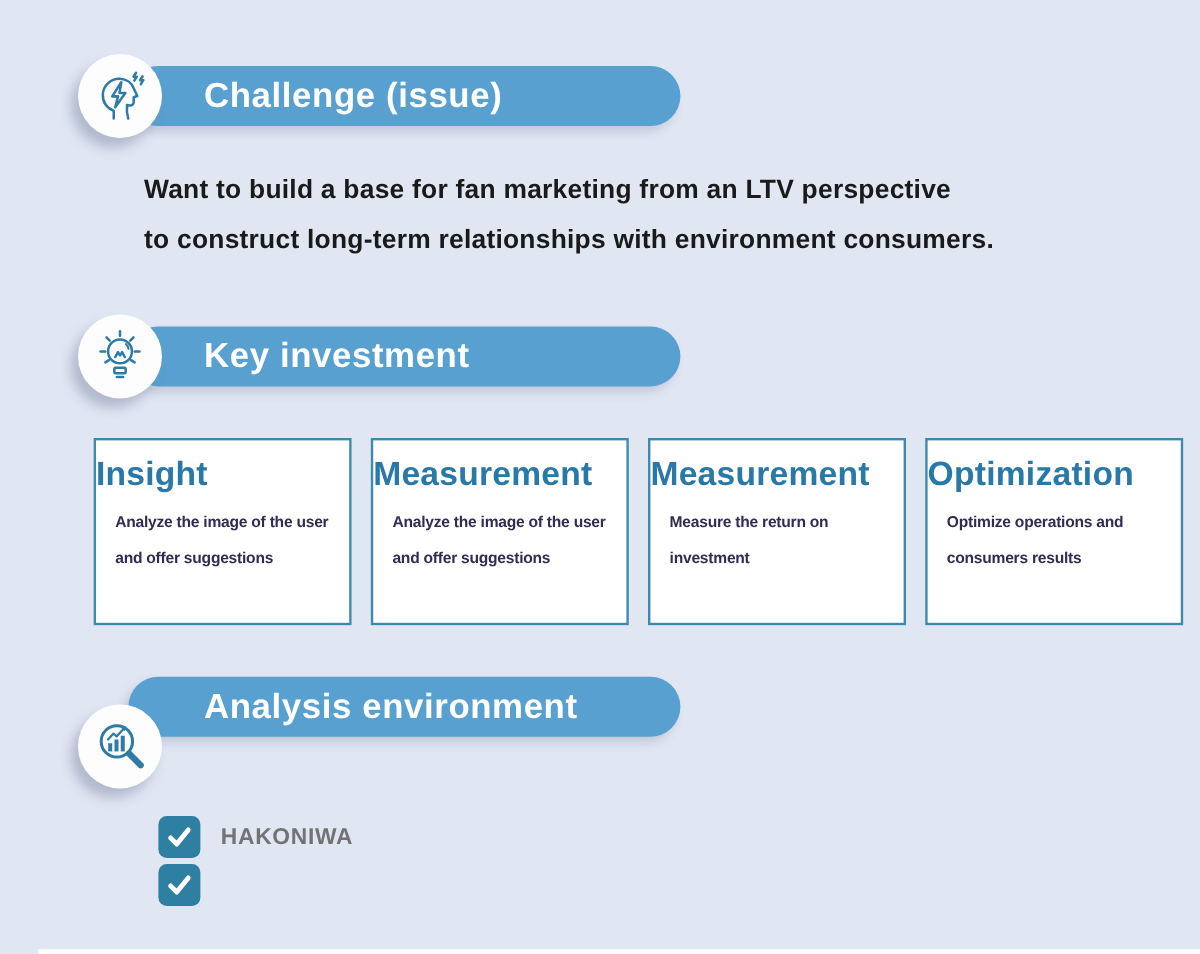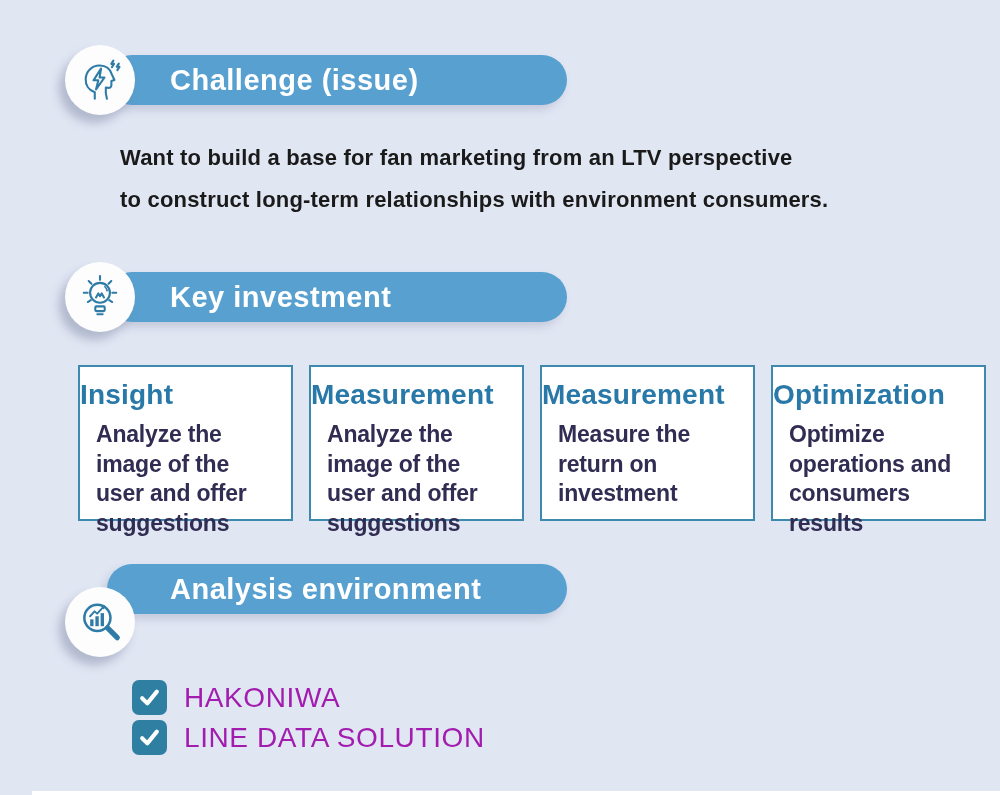--- a/index.html
+++ b/index.html
@@ -87,21 +87,21 @@
   .card-title{
     margin-top:12px;
     text-align:left;
     font-size:28px;
     font-weight:700;
     color:var(--card-title);
     letter-spacing:0.2px;
   }
   .card-body{
     margin:9px 12px 0 16px;
-    font-size:23px;
+    font-size:13px;
     font-weight:700;
     color:var(--card-text);
     line-height:29.5px;
     letter-spacing:-0.2px;
   }
 
   
   .checklist{
     position:absolute;
     left:100px;
@@ -118,23 +118,23 @@
     height:35px;
     border-radius:7px;
     background:var(--checkbox-fill);
     display:flex;
     align-items:center;
     justify-content:center;
     flex:0 0 auto;
   }
   .check-label{
     margin-left:17px;
-    font-size:28px;
-    font-weight:400;
-    color:#a21caf;
+    font-size:19px;
+    font-weight:700;
+    color:#737373;
     letter-spacing:0.6px;
     white-space:nowrap;
   }
 
   .bottom-strip{
     position:absolute;
     left:0;bottom:0;
     width:100%;height:4px;
     background:#ffffff;
   }
@@ -230,18 +230,17 @@
         </svg>
       </span>
       <span class="check-label">HAKONIWA</span>
     </div>
     <div class="check-item">
       <span class="checkbox">
         <svg width="25" height="25" viewBox="0 0 34 34" fill="none" stroke="#ffffff" stroke-width="5.5" stroke-linecap="round" stroke-linejoin="round">
           <polyline points="7,18 14,25 27,9"></polyline>
         </svg>
       </span>
-      <span class="check-label">LINE DATA SOLUTION</span>
     </div>
   </div>
 
   <div class="bottom-strip"></div>
 </div>
 
 </body></html>

